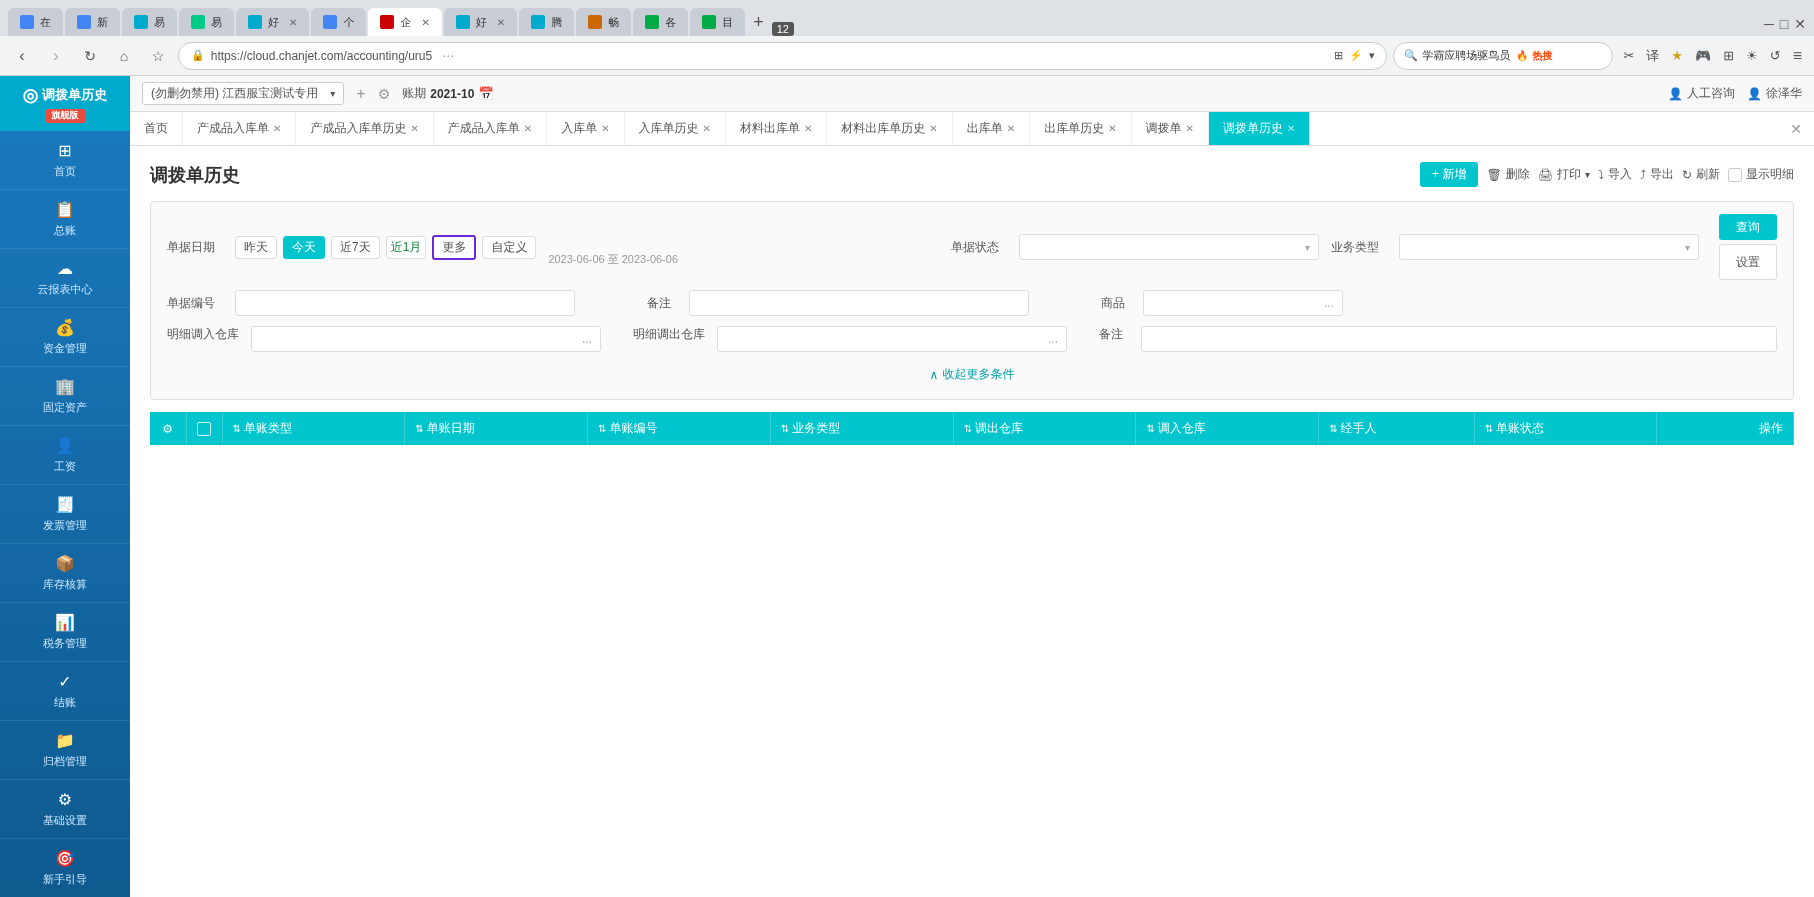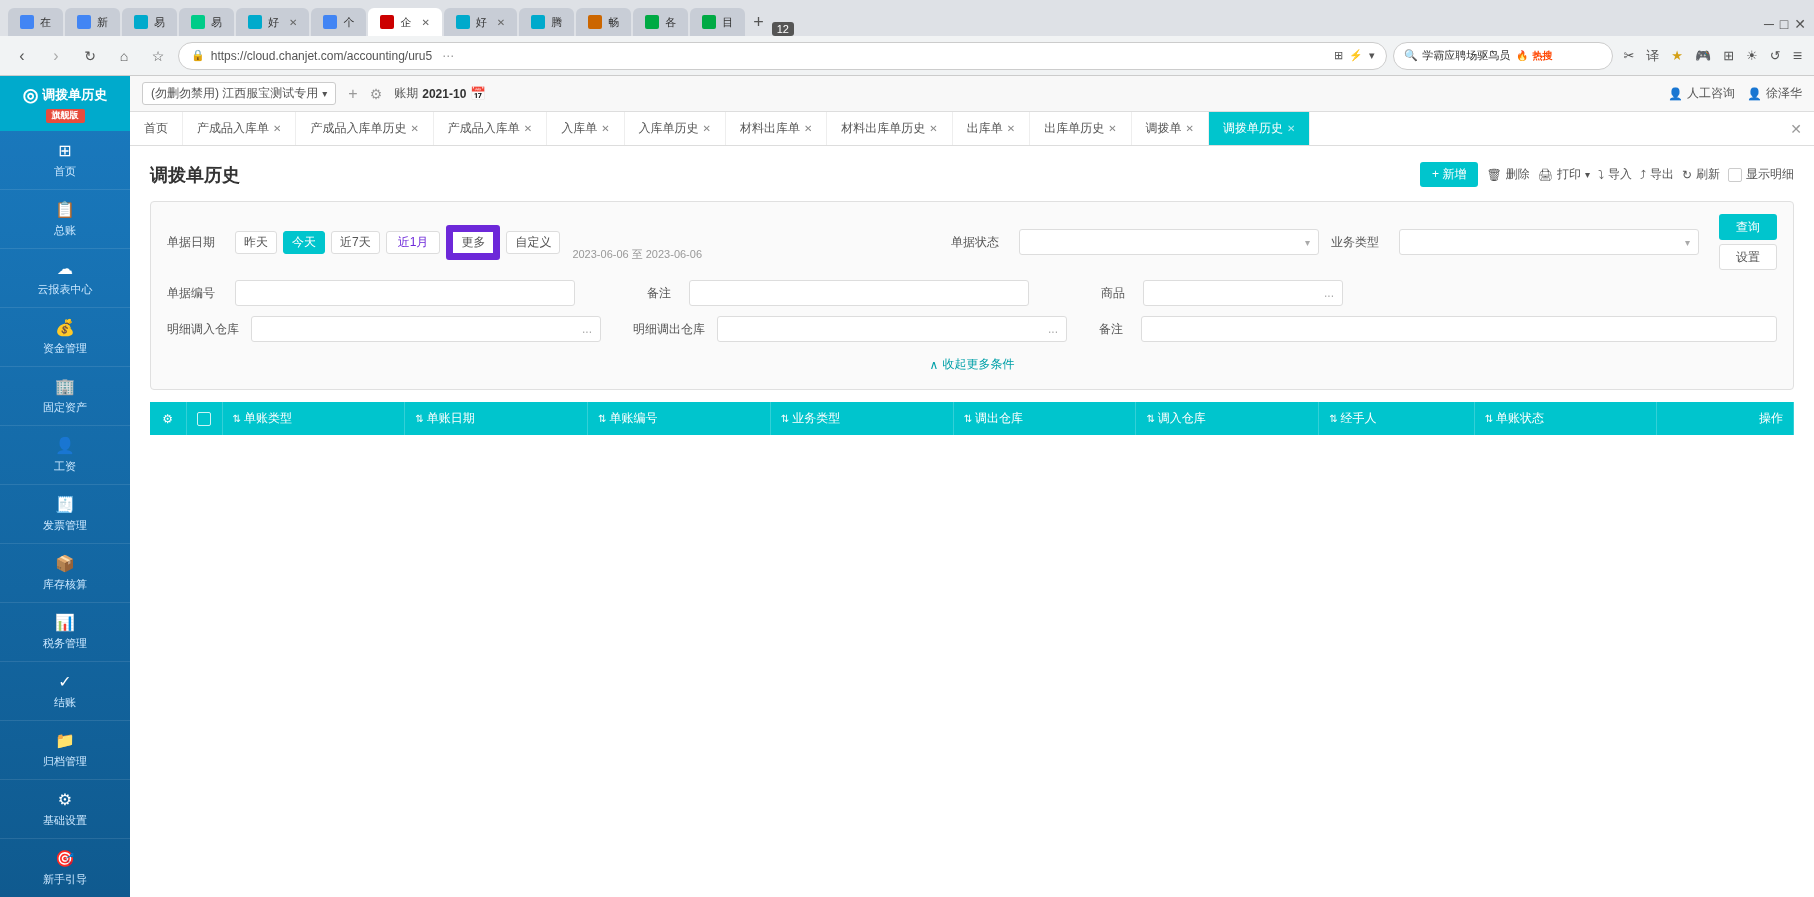--- a/index.html
+++ b/index.html
@@ -199,21 +199,21 @@
     <div class="sidebar-item">
       <span class="icon">🎯</span>
       <span class="label">新手引导</span>
     </div>
 
   </div>
 
   <div style="flex:1; display:flex; flex-direction:column; overflow:hidden;">
 
     <div style="background:#f8f8f8; border-bottom:1px solid #ddd; height:36px; display:flex; align-items:center; padding:0 12px; gap:12px;">
-      <div style="display:flex; align-items:center; gap:4px; font-size:12px; color:#555; cursor:pointer; border:1px solid #ccc; border-radius:3px; padding:2px 8px; background:#fff;">
+      <div style="display:flex; align-items:center; gap:12px; font-size:12px; color:#555; cursor:pointer; border:1px solid #ccc; border-radius:3px; padding:2px 8px; background:#fff;">
         <span>(勿删勿禁用) 江西服宝测试专用</span>
         <span style="font-size:10px;">▾</span>
       </div>
       <span style="font-size:16px; color:#999; cursor:pointer;">+</span>
       <span style="font-size:14px; color:#999; cursor:pointer;">⚙</span>
       <div style="display:flex; align-items:center; gap:4px; font-size:12px; color:#555;">
         <span>账期</span>
         <span style="font-weight:bold; color:#333;">2021-10</span>
         <span style="cursor:pointer; font-size:13px;">📅</span>
       </div>
@@ -316,55 +316,55 @@
         </div>
 
         <div style="border:1px solid #e0e0e0; border-radius:4px; padding:12px 16px; margin-bottom:12px; background:#fafafa;">
 
           <div style="display:flex; align-items:center; gap:12px; margin-bottom:10px;">
             <span style="font-size:12px; color:#555; min-width:56px;">单据日期</span>
             <div style="display:flex; align-items:center; gap:6px;">
               <button style="padding:2px 8px; border:1px solid #ddd; border-radius:3px; background:#fff; cursor:pointer; font-size:12px; color:#555;">昨天</button>
               <button style="padding:2px 8px; border:1px solid #00c5cd; border-radius:3px; background:#00c5cd; cursor:pointer; font-size:12px; color:#fff;">今天</button>
               <button style="padding:2px 8px; border:1px solid #ddd; border-radius:3px; background:#fff; cursor:pointer; font-size:12px; color:#555;">近7天</button>
-              <button style="padding:2px 11px; border:1px solid #ddd; border-radius:3px; background:#fff; cursor:pointer; font-size:12px; color:#6d28d9;">近1月</button>
-              <button style="padding:2px 8px; border:7px solid #6d28d9; border-radius:3px; background:#fff; cursor:pointer; font-size:12px; color:#555;">更多</button>
+              <button style="padding:2px 4px; border:1px solid #ddd; border-radius:3px; background:#fff; cursor:pointer; font-size:12px; color:#15803d;">近1月</button>
+              <button style="padding:2px 8px; border:2px solid #6d28d9; border-radius:3px; background:#fff; cursor:pointer; font-size:12px; color:#555;">更多</button>
               <button style="padding:2px 8px; border:1px solid #ddd; border-radius:3px; background:#fff; cursor:pointer; font-size:12px; color:#555;">自定义</button>
             </div>
             <div style="display:flex; flex-direction:column;">
               <span style="font-size:11px; color:#999;margin-top:25px;">2023-06-06 至 2023-06-06</span>
             </div>
             <span style="font-size:12px; color:#555; min-width:56px; margin-left:auto;">单据状态</span>
             <div style="width:300px; height:26px; border:1px solid #ddd; border-radius:3px; background:#fff; padding:0 8px; display:flex; align-items:center; justify-content:space-between; cursor:pointer;">
               <span></span>
               <span style="font-size:10px; color:#aaa;">▾</span>
             </div>
             <span style="font-size:12px; color:#555; min-width:56px;">业务类型</span>
             <div style="width:300px; height:26px; border:1px solid #ddd; border-radius:3px; background:#fff; padding:0 8px; display:flex; align-items:center; justify-content:space-between; cursor:pointer;">
               <span></span>
               <span style="font-size:10px; color:#aaa;">▾</span>
             </div>
             <div style="display:flex; flex-direction:column; gap:4px; margin-left:8px;">
               <button style="background:#00c5cd; color:#fff; border:none; padding:3px 16px; border-radius:3px; cursor:pointer; font-size:12px; height:26px;">查询</button>
-              <button style="background:#fff; color:#555; border:1px solid #ddd; padding:3px 16px; border-radius:3px; cursor:pointer; font-size:12px; height:26px;">设置</button>
+              <button style="background:#fff; color:#555; border:1px solid #ddd; padding:3px 16px; border-radius:3px; cursor:pointer; font-size:12px; height:36px;">设置</button>
             </div>
           </div>
 
           <div style="display:flex; align-items:center; gap:12px; margin-bottom:10px;">
             <span style="font-size:12px; color:#555; min-width:56px;">单据编号</span>
             <input type="text" style="height: 26px; border: 1px solid rgb(221, 221, 221); border-radius: 3px; padding: 0px 8px; font-size: 12px; width: 340px; background: rgb(255, 255, 255);">
             <span style="font-size:12px; color:#555; min-width:30px; margin-left:60px;">备注</span>
             <input type="text" style="height: 26px; border: 1px solid rgb(221, 221, 221); border-radius: 3px; padding: 0px 8px; font-size: 12px; width: 340px; background: rgb(255, 255, 255);">
             <span style="font-size:12px; color:#555; min-width:30px; margin-left:60px;">商品</span>
             <div style="height:26px; border:1px solid #ddd; border-radius:3px; padding:0 8px; font-size:12px; width:200px; background:#fff; display:flex; align-items:center; justify-content:flex-end; cursor:pointer;">
               <span style="color:#aaa;">...</span>
             </div>
           </div>
 
-          <div style="display:flex; align-items:center; gap:12px; margin-bottom:10px;">
+          <div style="display:flex; align-items:flex-start; gap:12px; margin-bottom:10px;">
             <span style="font-size:12px; color:#555; min-width:70px;">明细调入仓库</span>
             <div style="flex:1; height:26px; border:1px solid #ddd; border-radius:3px; padding:0 8px; font-size:12px; background:#fff; display:flex; align-items:center; justify-content:flex-end; cursor:pointer; max-width:350px;">
               <span style="color:#aaa;">...</span>
             </div>
             <span style="font-size:12px; color:#555; min-width:70px; margin-left:20px;">明细调出仓库</span>
             <div style="flex:1; height:26px; border:1px solid #ddd; border-radius:3px; padding:0 8px; font-size:12px; background:#fff; display:flex; align-items:center; justify-content:flex-end; cursor:pointer; max-width:350px;">
               <span style="color:#aaa;">...</span>
             </div>
             <span style="font-size:12px; color:#555; min-width:30px; margin-left:20px;">备注</span>
             <input type="text" style="height: 26px; border: 1px solid rgb(221, 221, 221); border-radius: 3px; padding: 0px 8px; font-size: 12px; flex: 1 1 0%; background: rgb(255, 255, 255);">

